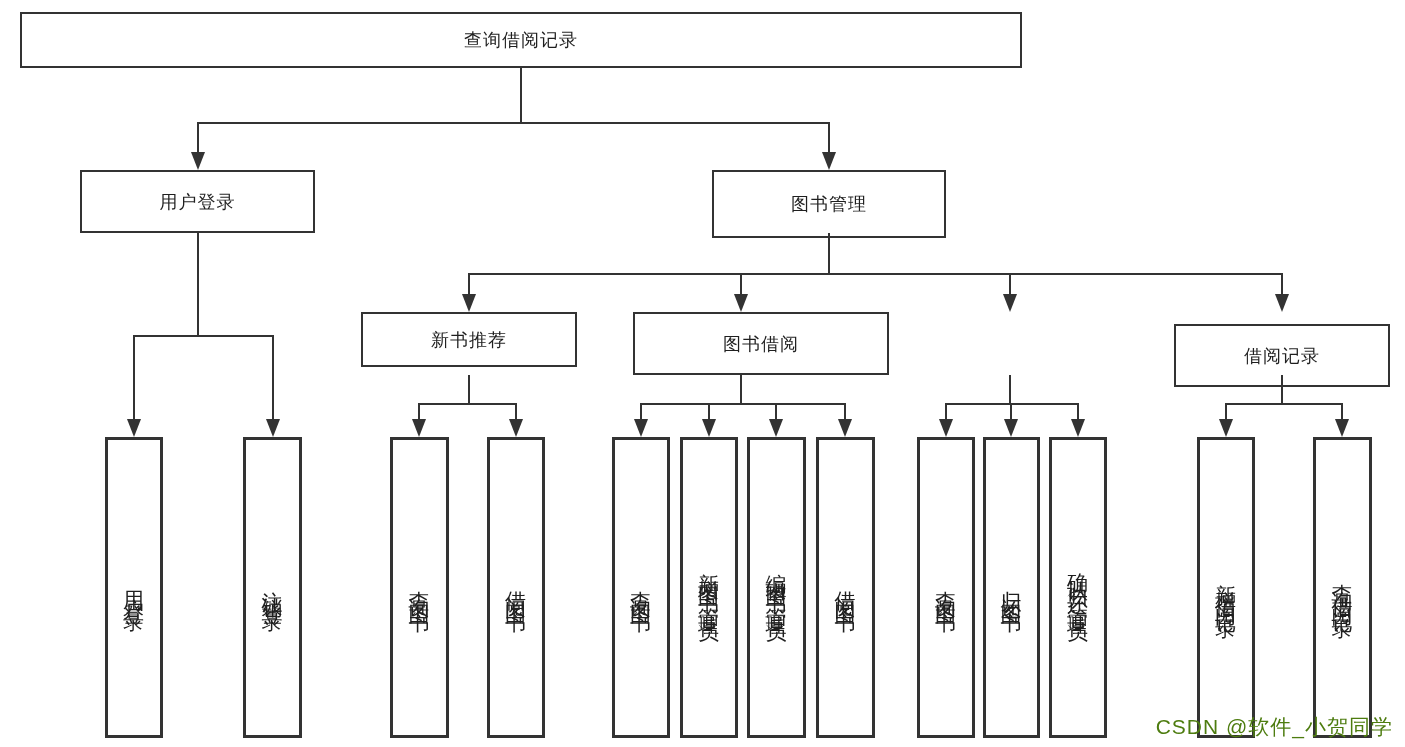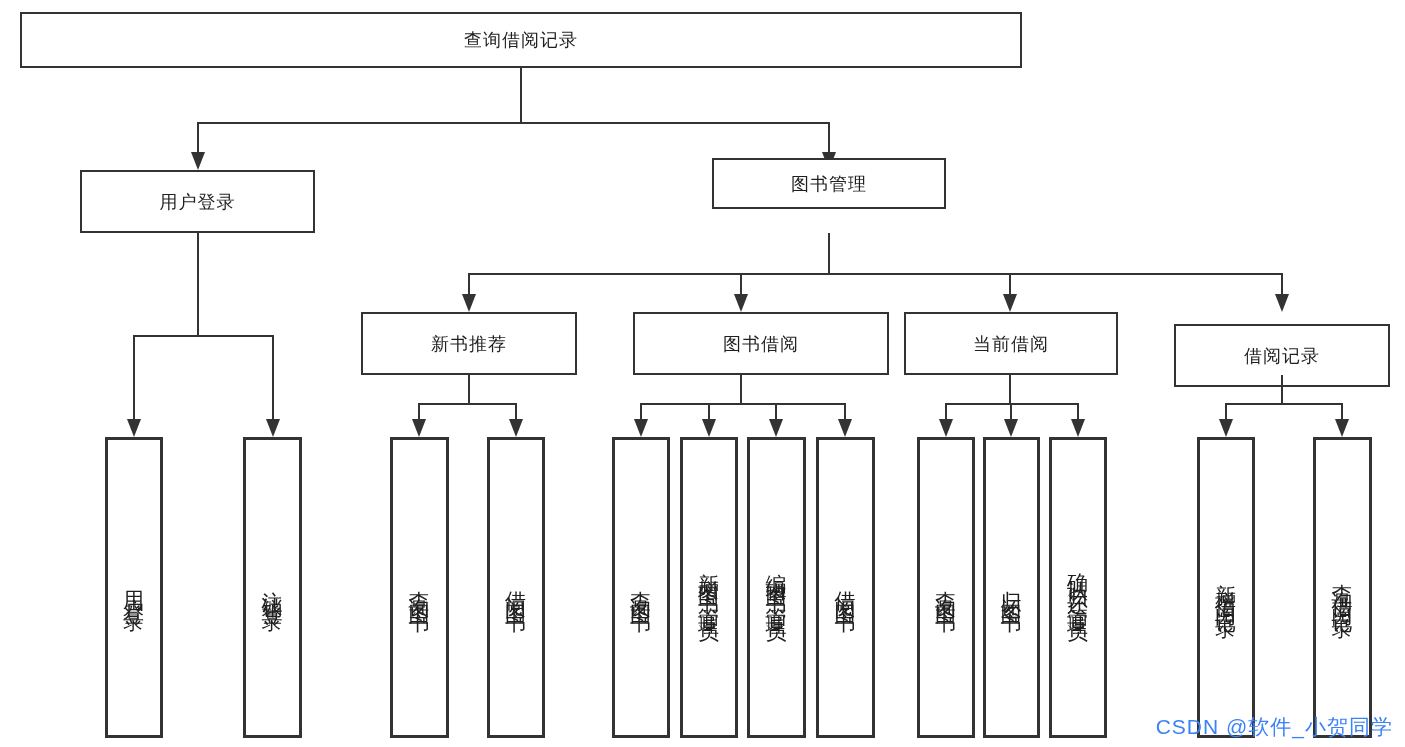--- a/index.html
+++ b/index.html
@@ -20,21 +20,21 @@
   }
   .hline{position:absolute;height:2px;background:#333333;}
   .vline{position:absolute;width:2px;background:#333333;}
   .arrow{
     position:absolute;width:0;height:0;
     border-left:7px solid transparent;border-right:7px solid transparent;
     border-top:18px solid #333333;
   }
   .watermark{
     position:absolute;right:12px;bottom:6px;
-    color:#3b82f6;font-size:21px;letter-spacing:1px;white-space:nowrap;
+    color:#4d7c0f;font-size:21px;letter-spacing:1px;white-space:nowrap;
   }
 </style>
 </head>
 <body>
 
 <div class="canvas">
 
   <div class="box h" style="left:20px;top:12px;width:1002px;height:56px">
     <span>查询借阅记录</span>
   </div>
@@ -42,21 +42,21 @@
   <div class="vline" style="left:520px;top:68px;height:54px"></div>
   <div class="hline" style="left:197px;top:122px;width:633px"></div>
   <div class="vline" style="left:197px;top:122px;height:31px"></div>
   <div class="arrow" style="left:191px;top:152px"></div>
   <div class="vline" style="left:828px;top:122px;height:31px"></div>
   <div class="arrow" style="left:822px;top:152px"></div>
 
   <div class="box h" style="left:80px;top:170px;width:235px;height:63px">
     <span>用户登录</span>
   </div>
-  <div class="box h" style="left:712px;top:158px;width:234px;height:51px">
+  <div class="box h" style="left:712px;top:170px;width:234px;height:68px">
     <span>图书管理</span>
   </div>
 
   <div class="vline" style="left:197px;top:233px;height:102px"></div>
   <div class="hline" style="left:133px;top:335px;width:141px"></div>
   <div class="vline" style="left:133px;top:335px;height:85px"></div>
   <div class="arrow" style="left:127px;top:419px"></div>
   <div class="vline" style="left:272px;top:335px;height:85px"></div>
   <div class="arrow" style="left:266px;top:419px"></div>
 
@@ -64,28 +64,25 @@
   <div class="hline" style="left:468px;top:273px;width:814px"></div>
   <div class="vline" style="left:468px;top:273px;height:22px"></div>
   <div class="arrow" style="left:462px;top:294px"></div>
   <div class="vline" style="left:740px;top:273px;height:22px"></div>
   <div class="arrow" style="left:734px;top:294px"></div>
   <div class="vline" style="left:1009px;top:273px;height:22px"></div>
   <div class="arrow" style="left:1003px;top:294px"></div>
   <div class="vline" style="left:1281px;top:273px;height:22px"></div>
   <div class="arrow" style="left:1275px;top:294px"></div>
 
-  <div class="box h" style="left:361px;top:312px;width:216px;height:63px">
+  <div class="box h" style="left:361px;top:312px;width:216px;height:55px">
     <span>新书推荐</span>
   </div>
   <div class="box h" style="left:633px;top:312px;width:256px;height:63px">
     <span>图书借阅</span>
-  </div>
-  <div class="box h" style="left:904px;top:312px;width:214px;height:63px">
-    <span>当前借阅</span>
   </div>
   <div class="box h" style="left:1174px;top:324px;width:216px;height:63px">
     <span>借阅记录</span>
   </div>
 
   <div class="vline" style="left:468px;top:375px;height:28px"></div>
   <div class="hline" style="left:418px;top:403px;width:98px"></div>
   <div class="vline" style="left:418px;top:403px;height:17px"></div>
   <div class="arrow" style="left:412px;top:419px"></div>
   <div class="vline" style="left:515px;top:403px;height:17px"></div>

